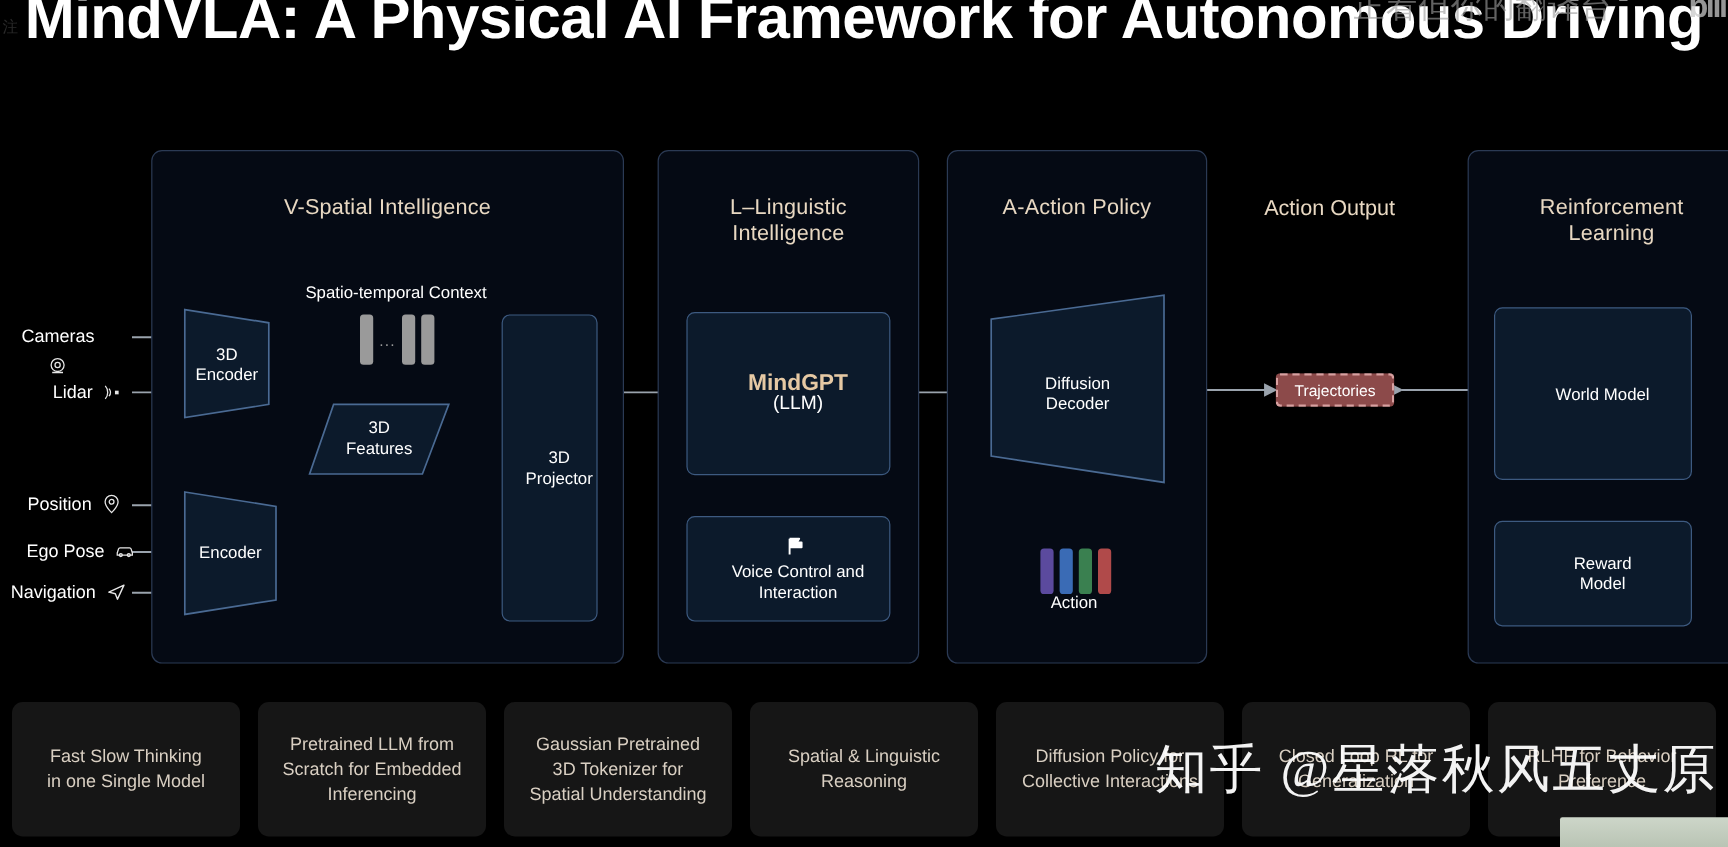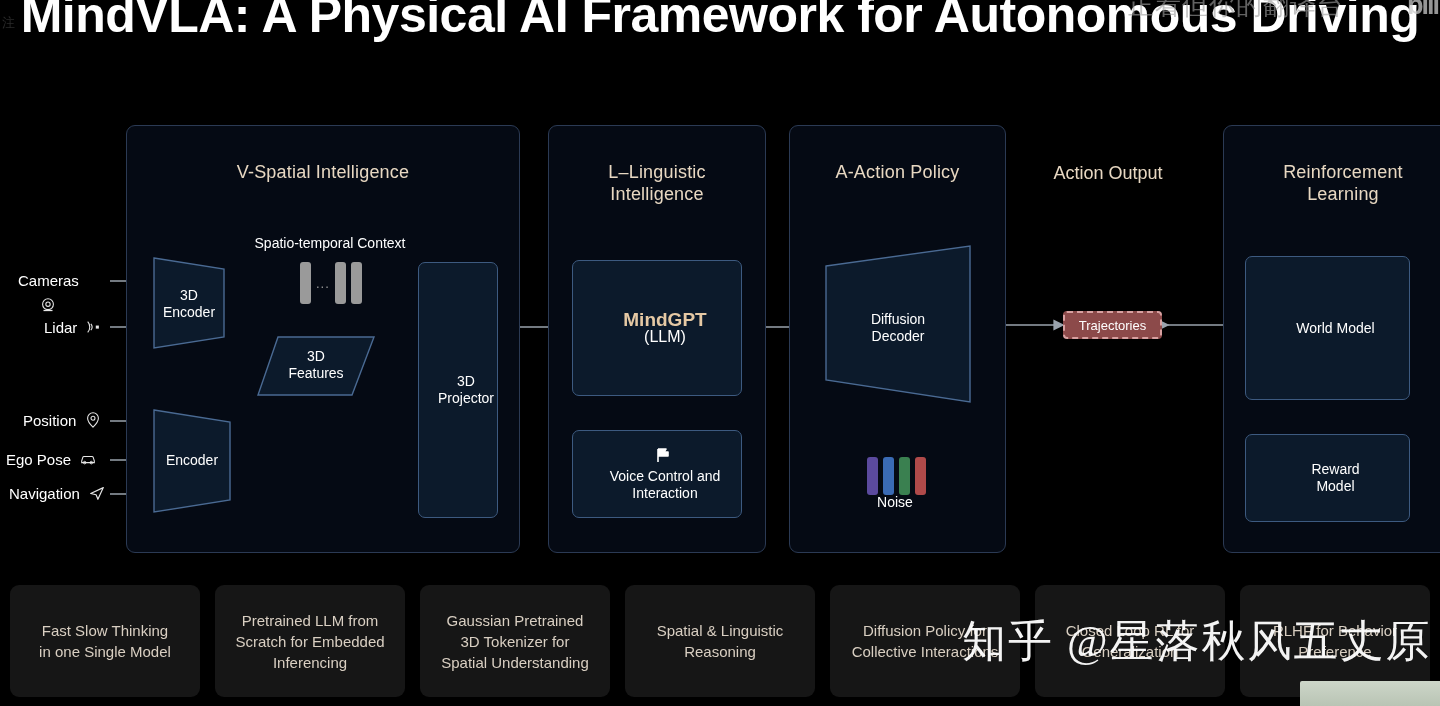--- a/index.html
+++ b/index.html
@@ -206,21 +206,21 @@
       <rect x="12" y="8.4" width="3.4" height="3.4" fill="#e6e6e6"></rect>
     </svg>
   </div>
   <div class="in-label" style="left:23px; top:411px;">
     <span class="txt">Position</span>
     <svg class="in-icon" viewBox="0 0 20 20">
       <path d="M10 18 C10 18 16 12 16 8 A6 6 0 0 0 4 8 C4 12 10 18 10 18 Z" fill="none" stroke="#e6e6e6" stroke-width="1.2"></path>
       <circle cx="10" cy="8" r="2.2" fill="none" stroke="#e6e6e6" stroke-width="1.2"></circle>
     </svg>
   </div>
-  <div class="in-label" style="left:6px; top:450px;">
+  <div class="in-label" style="left:22px; top:450px;">
     <span class="txt">Ego Pose</span>
     <svg class="in-icon" viewBox="0 0 20 20">
       <path d="M3 12 L4.2 8.2 Q4.5 7.2 5.6 7.2 H14.4 Q15.5 7.2 15.8 8.2 L17 12 V14 H3 Z" fill="none" stroke="#e6e6e6" stroke-width="1.2"></path>
       <circle cx="6.3" cy="14" r="1.4" fill="none" stroke="#e6e6e6" stroke-width="1.1"></circle>
       <circle cx="13.7" cy="14" r="1.4" fill="none" stroke="#e6e6e6" stroke-width="1.1"></circle>
     </svg>
   </div>
   <div class="in-label" style="left:9px; top:484px;">
     <span class="txt">Navigation</span>
     <svg class="in-icon" viewBox="0 0 20 20">
@@ -297,21 +297,21 @@
     <span>Diffusion</span><br>
     <span>Decoder</span>
   </div>
 
   <div class="noise-bars" id="noise-bars" style="left:867px; top:457px;">
       <div class="nb" style="background: rgb(91, 74, 158);"></div>
       <div class="nb" style="background: rgb(58, 107, 181);"></div>
       <div class="nb" style="background: rgb(58, 128, 80);"></div>
       <div class="nb" style="background: rgb(176, 74, 74);"></div>
     </div>
-  <div class="free-label" style="left:840px; top:494px; width:110px;">Noise</div>
+  <div class="free-label" style="left:840px; top:494px; width:110px;">Action</div>
 
   <div class="col-title" style="left:1010px; top:162px; width:196px;">Action Output</div>
   <div class="traj" style="left: 1063px; top: 311px; width: 99px; height: 28px; background: rgb(140, 74, 74);">
     <span>Trajectories</span>
   </div>
 
   <div class="panel" style="left:1223px; top:125px; width:240px; height:428px;padding-left:12px;">
     <div class="panel-title" style="top:35px;">
       <span>Reinforcement</span><br>
       <span>Learning</span>

